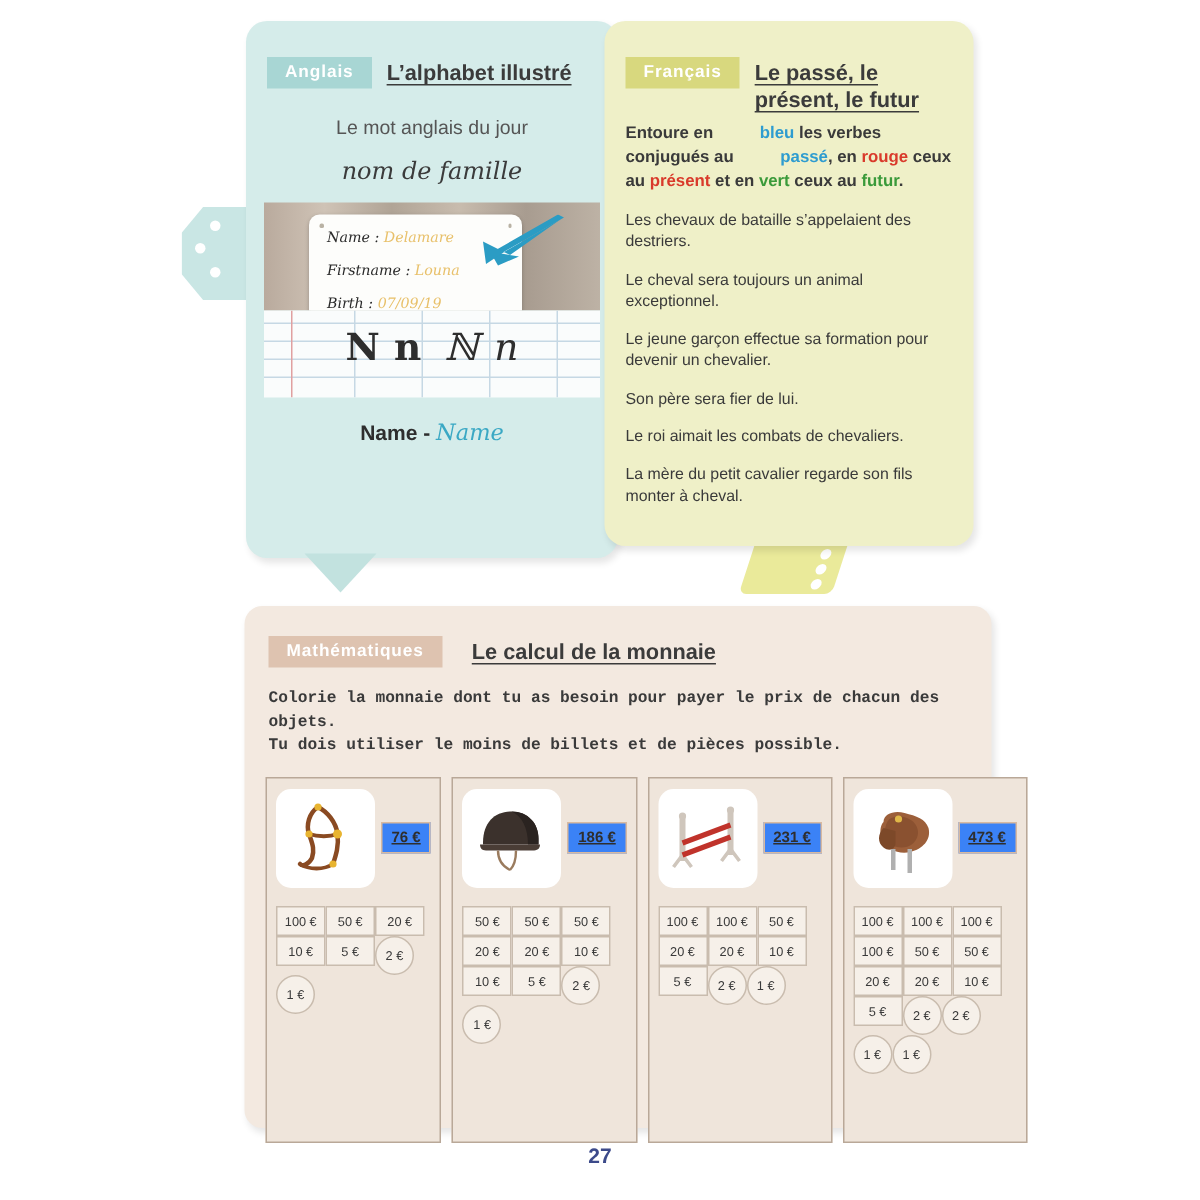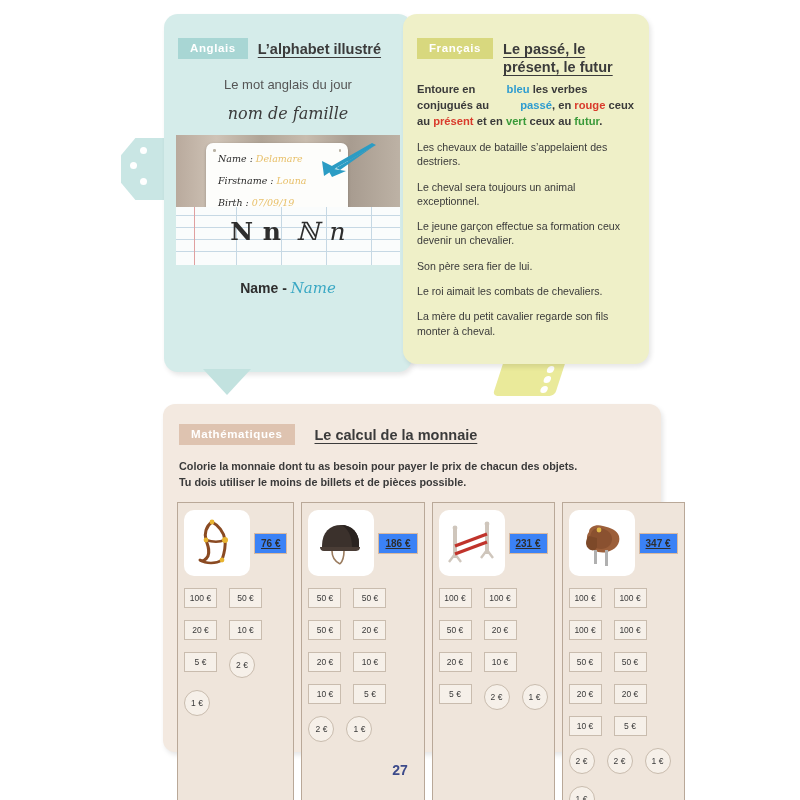--- a/index.html
+++ b/index.html
@@ -265,20 +265,21 @@
     color: #3b3b3b;
     text-decoration: underline;
     text-underline-offset: 3px;
   }
   .math-instr {
     padding: 14px 28px 0 16px;
     font-size: 10.8px;
     font-weight: bold;
     color: #3a3a3a;
     line-height: 1.45;
+    font-family: Liberation Mono, monospace;
   }
 
   .columns {
     display: flex;
     gap: 7px;
     padding: 12px 14px 0 14px;
   }
   .col {
     flex: 1;
     border: 1px solid #b9a898;
@@ -306,21 +307,21 @@
     padding: 4px 6px;
     font-size: 10px;
     font-weight: bold;
     color: #2e2e2e;
     white-space: nowrap;
     text-decoration: underline;
   }
   .money-grid {
     display: flex;
     flex-wrap: wrap;
-    gap: 12px;
+    gap: 0;
     margin-top: 12px;
   }
   .bill {
     width: 33px; height: 20px;
     border: 1px solid #c9bcae;
     background: #f6f0e9;
     display: flex;
     align-items: center;
     justify-content: center;
     font-size: 8.5px;
@@ -430,21 +431,21 @@
     <span class="card-title">Le passé, le présent, le futur</span>
   </div>
 
   <div class="fr-instr">
     <span>Entoure en </span><span class="w-bleu">bleu</span><span> les verbes conjugués au </span><span class="w-bleu">passé</span><span>, en </span><span class="w-rouge">rouge</span><span> ceux au </span><span class="w-rouge">présent</span><span> et en </span><span class="w-vert">vert</span><span> ceux au </span><span class="w-vert">futur</span><span>.</span>
   </div>
 
   <ul class="fr-list">
     <li>Les chevaux de bataille s’appelaient des destriers.</li>
     <li>Le cheval sera toujours un animal exceptionnel.</li>
-    <li>Le jeune garçon effectue sa formation ceux devenir un chevalier.</li>
+    <li>Le jeune garçon effectue sa formation pour devenir un chevalier.</li>
     <li>Son père sera fier de lui.</li>
     <li>Le roi aimait les combats de chevaliers.</li>
     <li>La mère du petit cavalier regarde son fils monter à cheval.</li>
   </ul>
 </div>
 
 <div class="math-card">
   <div class="math-head">
     <span class="subject-badge badge-maths">Mathématiques</span>
     <span class="math-title">Le calcul de la monnaie</span>
@@ -547,21 +548,21 @@
             <path d="M14 16 C14 10 22 8 28 10 C36 12 42 14 44 20 C46 28 40 34 32 36
                      C24 38 16 34 13 28 C11 23 12 18 14 16 Z" fill="#9c5f3a"></path>
             <path d="M18 14 C22 11 30 12 34 16 C38 20 38 26 34 30 C30 34 22 34 18 30
                      C14 26 14 18 18 14 Z" fill="#8a5130"></path>
             <path d="M14 20 C10 24 10 30 14 33 C18 36 22 34 22 30 L22 22 Z" fill="#7d4929"></path>
             <rect x="19" y="34" width="3" height="14" fill="#b0b0b0"></rect>
             <rect x="30" y="34" width="3" height="16" fill="#b0b0b0"></rect>
             <circle cx="24" cy="14" r="2.4" fill="#e0b848"></circle>
           </svg>
         </div>
-        <span class="price">347 €</span>
+        <span class="price">473 €</span>
       </div>
       <div class="money-grid">
         <span class="bill">100 €</span>
         <span class="bill">100 €</span>
         <span class="bill">100 €</span>
         <span class="bill">100 €</span>
         <span class="bill">50 €</span>
         <span class="bill">50 €</span>
         <span class="bill">20 €</span>
         <span class="bill">20 €</span>

